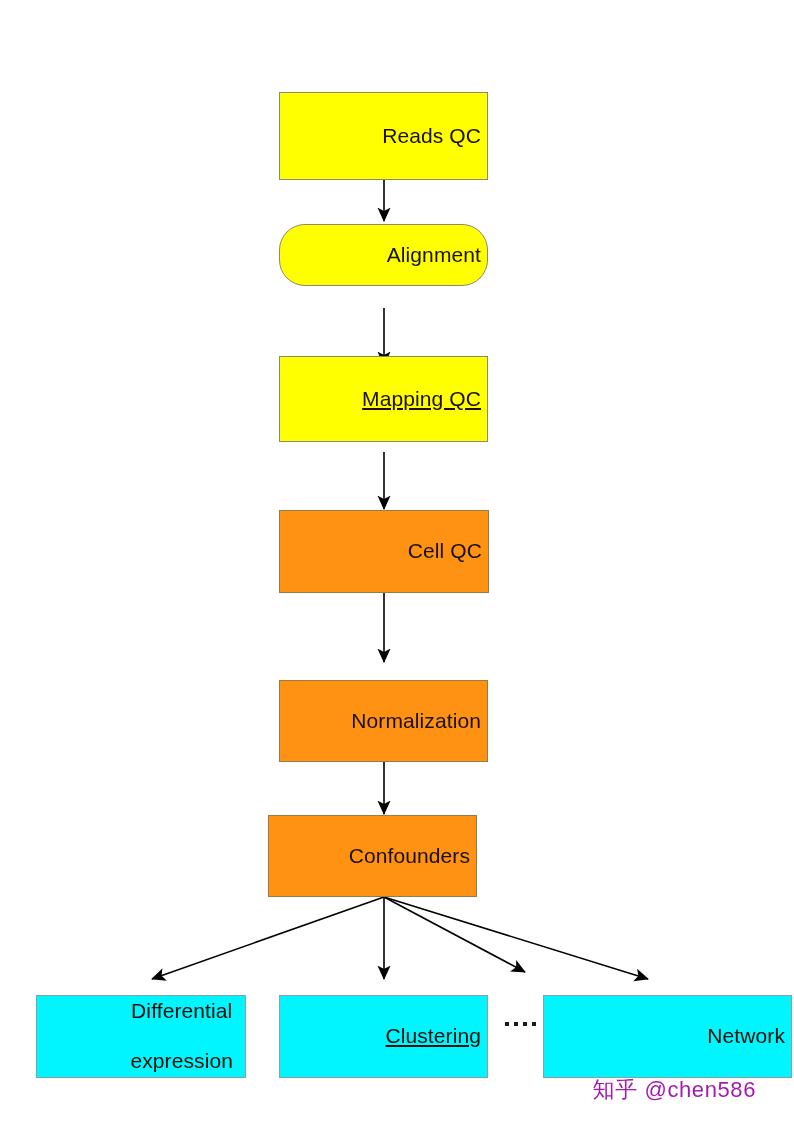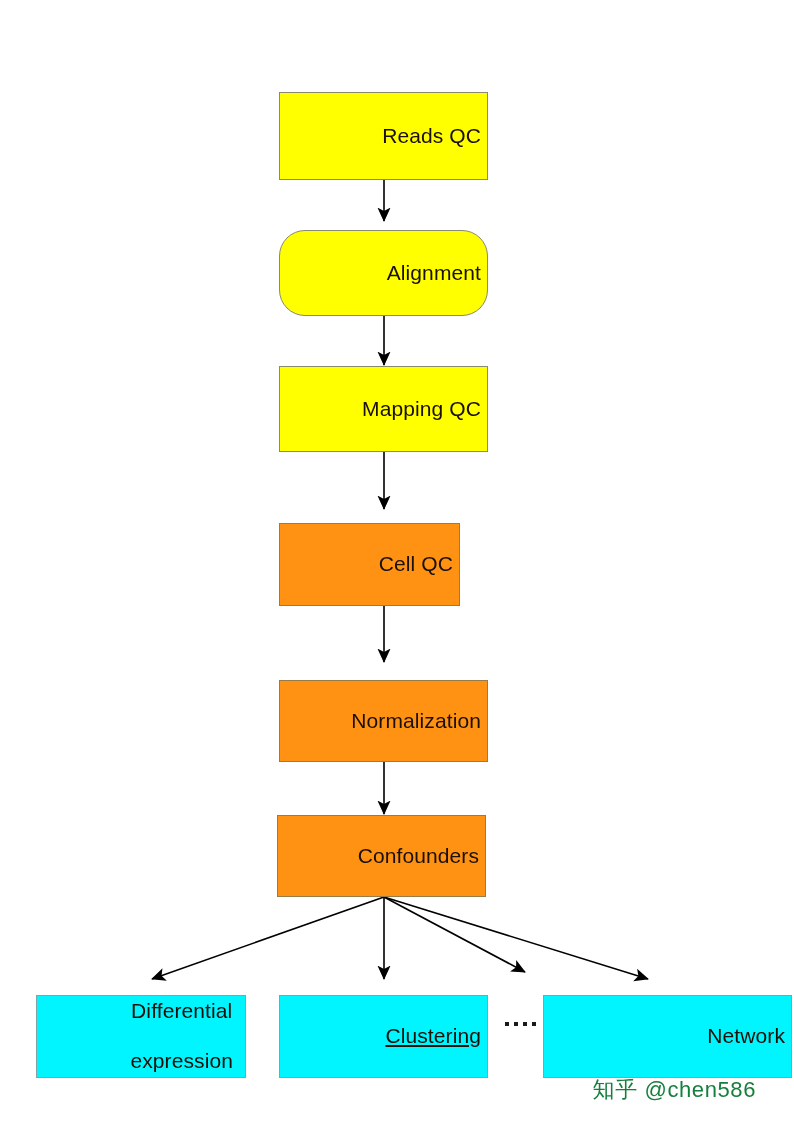--- a/index.html
+++ b/index.html
@@ -58,21 +58,21 @@
     display: block;
     width: 4px;
     height: 4px;
     background: #1a1a1a;
   }
 
   #watermark {
     position: absolute;
     right: 38px;
     bottom: 18px;
-    color: #15803d;
+    color: #a21caf;
     font-size: 22px;
     letter-spacing: 0.6px;
     font-family: "Liberation Sans", sans-serif;
     white-space: nowrap;
     z-index: 3;
     user-select: none;
   }
 </style>
 </head>
 <body>
@@ -93,37 +93,37 @@
   <line x1="384" y1="897" x2="152" y2="979" stroke="#000000" stroke-width="1.6" marker-end="url(#arrowhead)"></line>
   <line x1="384" y1="897" x2="384" y2="979" stroke="#000000" stroke-width="1.6" marker-end="url(#arrowhead)"></line>
   <line x1="384" y1="897" x2="525" y2="972" stroke="#000000" stroke-width="1.6" marker-end="url(#arrowhead)"></line>
   <line x1="384" y1="897" x2="648" y2="979" stroke="#000000" stroke-width="1.6" marker-end="url(#arrowhead)"></line>
 </svg>
 
 <div class="node yellow" style="left:279px; top:92px; width:209px; height:88px;">
   <span>Reads QC</span>
 </div>
 
-<div class="node yellow" style="left:279px; top:230px; width:209px; height:86px;border-radius:26px;">
+<div class="node yellow" style="left:279px; top:224px; width:209px; height:62px;border-radius:26px;">
   <span>Alignment</span>
 </div>
 
-<div class="node yellow" style="left:279px; top:366px; width:209px; height:86px;">
+<div class="node yellow" style="left:279px; top:356px; width:209px; height:86px;text-decoration:underline;">
   <span>Mapping QC</span>
 </div>
 
-<div class="node orange" style="left:279px; top:510px; width:181px; height:83px;margin-top:13px;">
+<div class="node orange" style="left:279px; top:510px; width:210px; height:83px;">
   <span>Cell QC</span>
 </div>
 
 <div class="node orange" style="left:279px; top:680px; width:209px; height:82px;">
   <span>Normalization</span>
 </div>
 
-<div class="node orange" style="left:277px; top:815px; width:209px; height:82px;">
+<div class="node orange" style="left:268px; top:815px; width:209px; height:82px;">
   <span>Confounders</span>
 </div>
 
 <div class="node cyan" style="left:36px; top:982px; width:210px; height:83px;">
   <span>
     <span>Differential</span><br>
     <span>expression</span>
   </span>
 </div>
 

